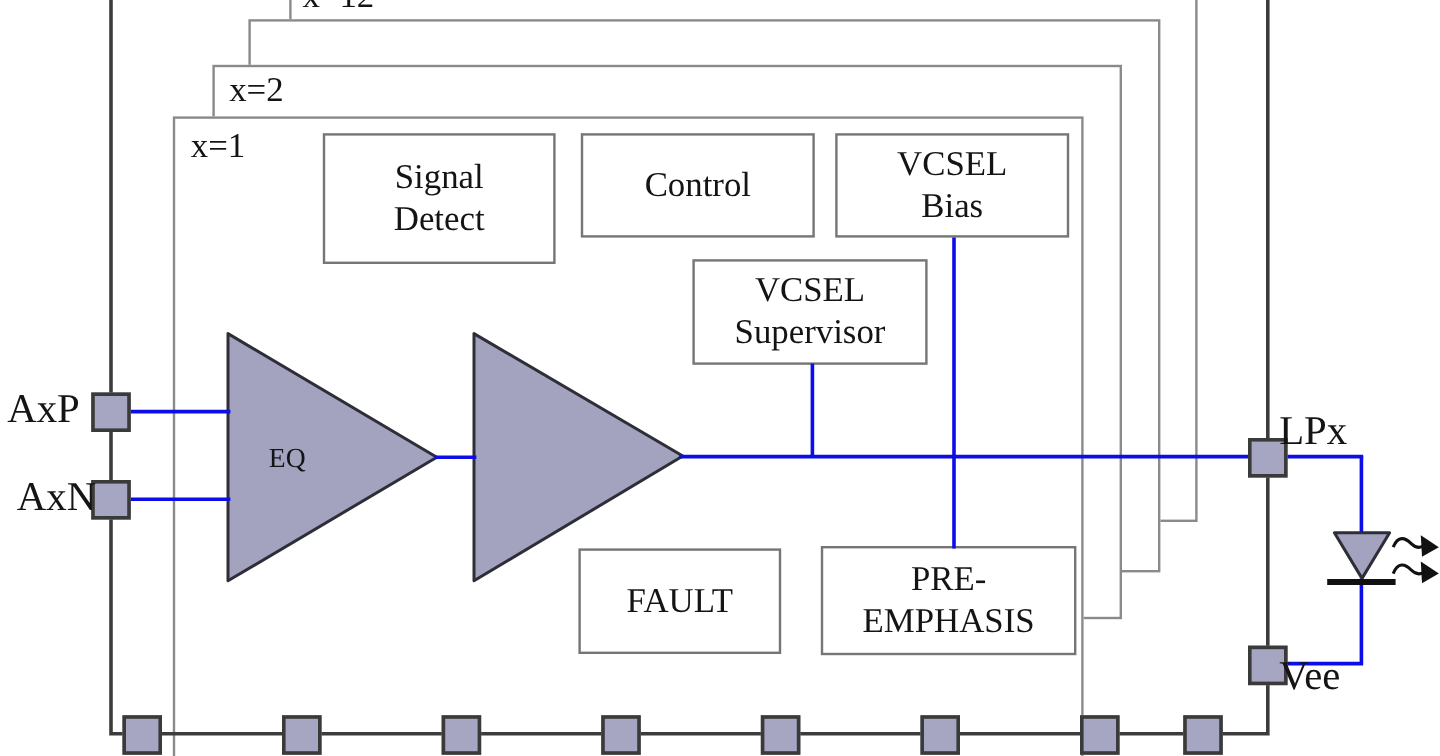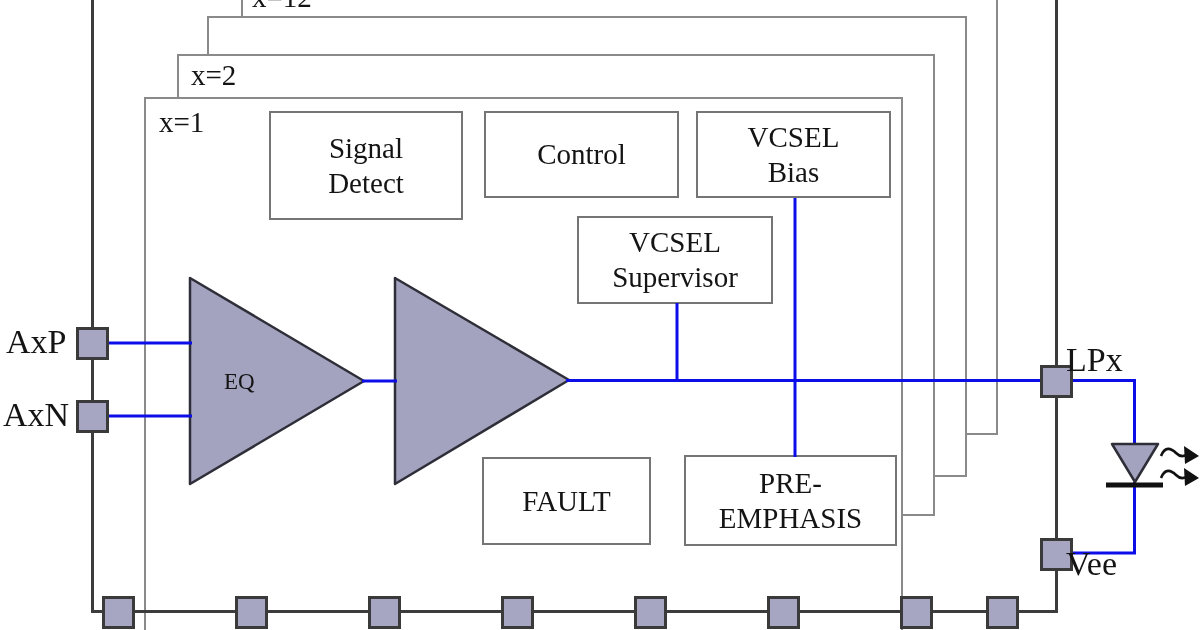--- a/index.html
+++ b/index.html
@@ -90,17 +90,17 @@
   <div class="pin" style="left:102px;top:596px;"></div>
   <div class="pin" style="left:235px;top:596px;"></div>
   <div class="pin" style="left:368px;top:596px;"></div>
   <div class="pin" style="left:501px;top:596px;"></div>
   <div class="pin" style="left:634px;top:596px;"></div>
   <div class="pin" style="left:767px;top:596px;"></div>
   <div class="pin" style="left:900px;top:596px;"></div>
   <div class="pin" style="left:986px;top:596px;"></div>
 
   <span class="lbl" style="left:6px;top:326px;">AxP</span>
-  <span class="lbl" style="left:3px;top:399px;">AxN</span>
+  <span class="lbl" style="left:14px;top:399px;">AxN</span>
   <span class="lbl" style="left:1066px;top:344px;">LPx</span>
   <span class="lbl" style="left:1066px;top:548px;">Vee</span>
   <span class="lbl" style="left:224px;top:366px;font-size:23px;">EQ</span>
 </div>
 
 </body></html>

